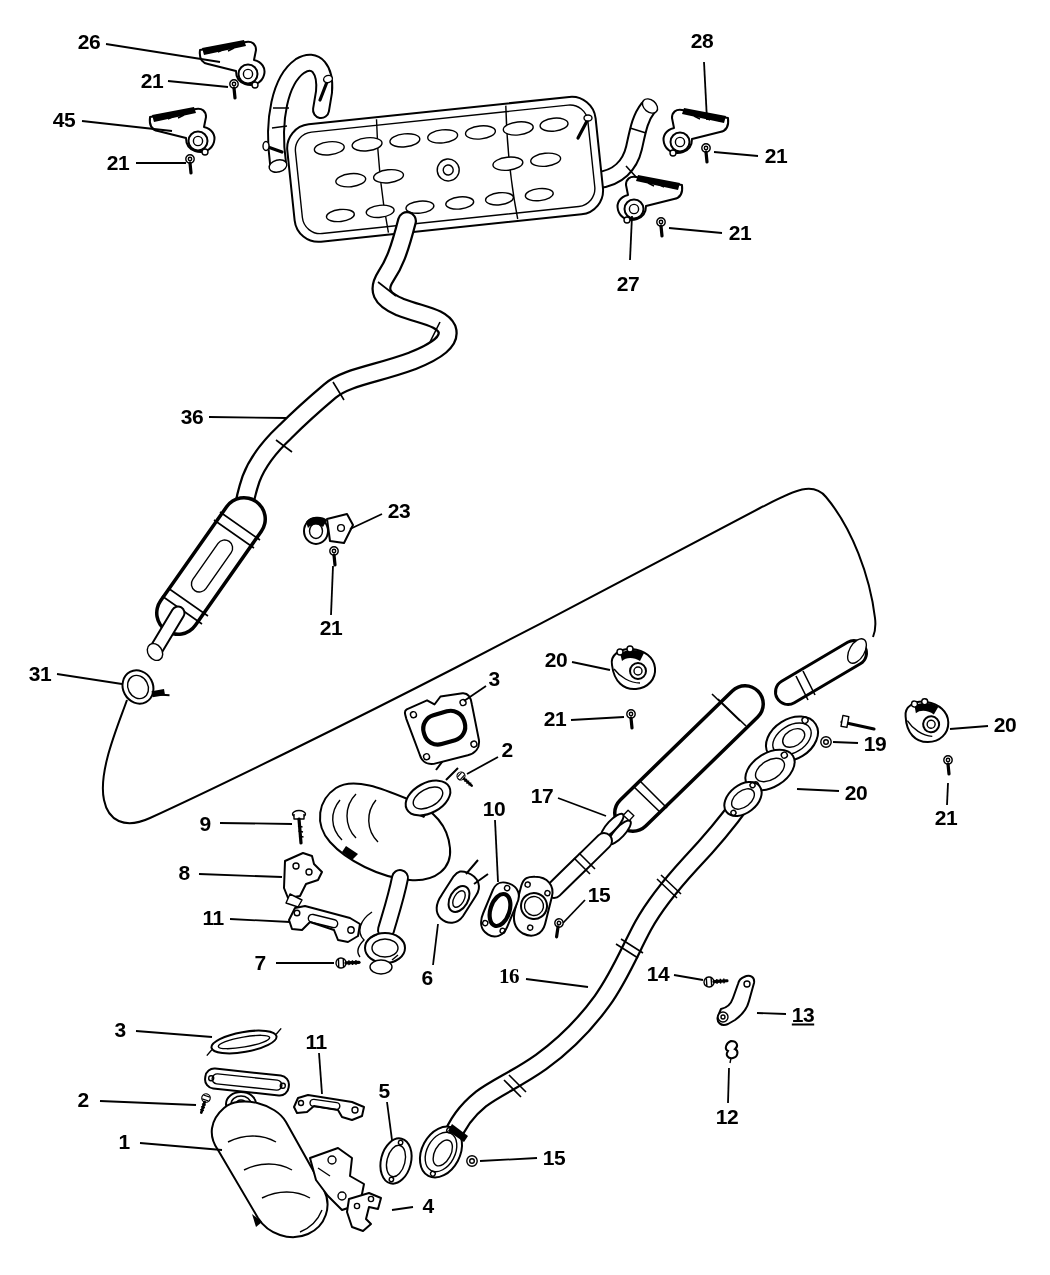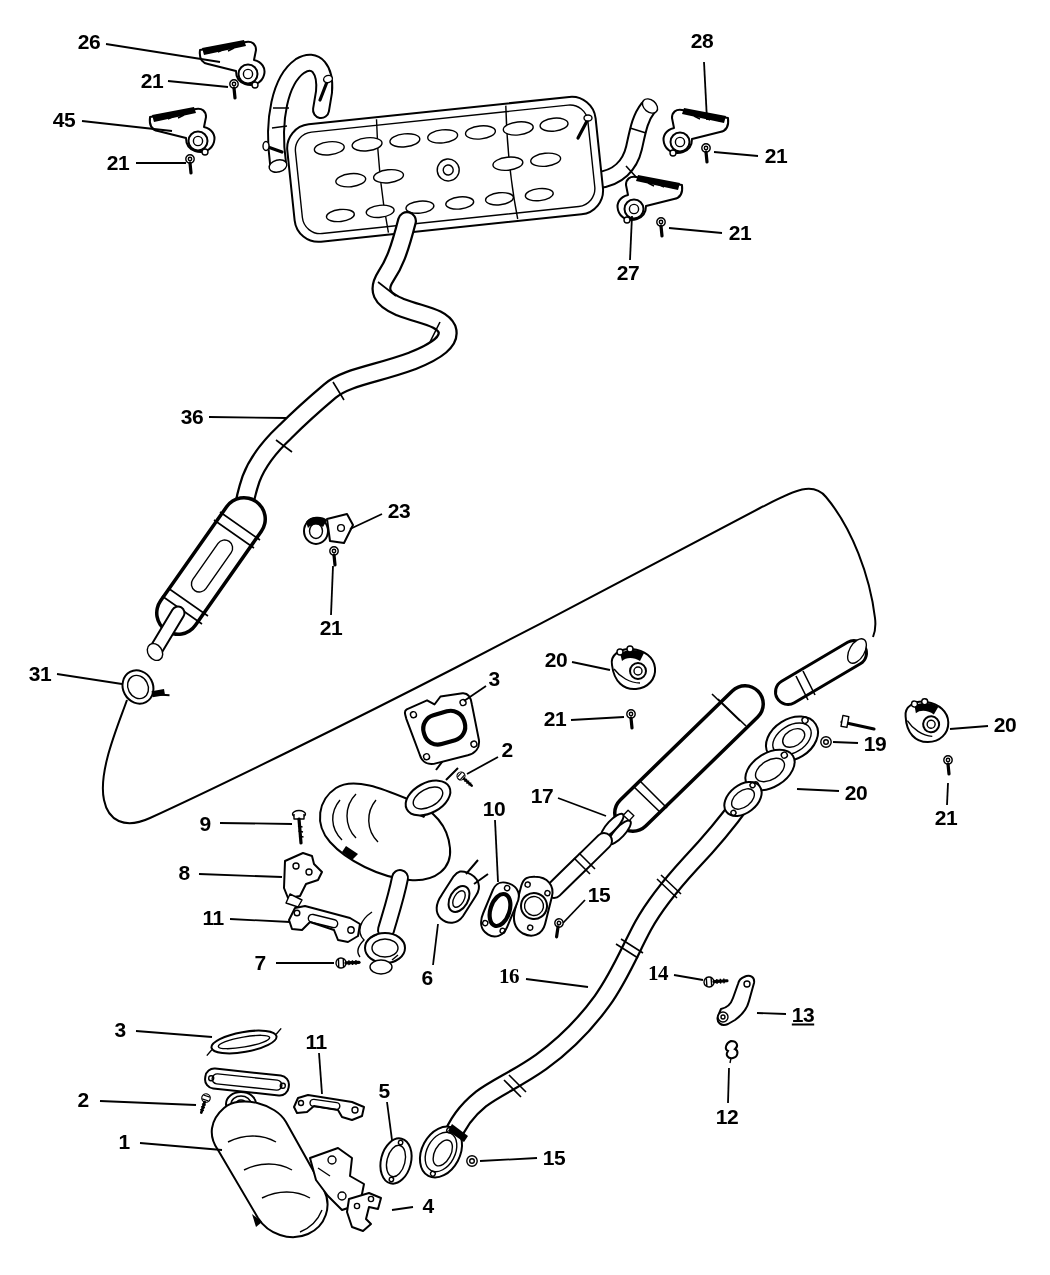--- a/index.html
+++ b/index.html
@@ -424,21 +424,21 @@
         <line x1="413" y1="1207" x2="392" y2="1210" class="leader"></line>
       </g>
 </svg>
 <div class="callout" style="left: 89px; top: 41px;">26</div>
     <div class="callout" style="left: 152px; top: 80px;">21</div>
     <div class="callout" style="left: 64px; top: 119px;">45</div>
     <div class="callout" style="left: 118px; top: 162px;">21</div>
     <div class="callout" style="left: 702px; top: 40px;">28</div>
     <div class="callout" style="left: 776px; top: 155px;">21</div>
     <div class="callout" style="left: 740px; top: 232px;">21</div>
-    <div class="callout" style="left: 628px; top: 272px; text-align: right;">27</div>
+    <div class="callout" style="left: 628px; top: 283px; text-align: right;">27</div>
     <div class="callout" style="left: 192px; top: 416px;">36</div>
     <div class="callout" style="left: 399px; top: 510px;">23</div>
     <div class="callout" style="left: 331px; top: 627px;">21</div>
     <div class="callout" style="left: 40px; top: 673px;">31</div>
     <div class="callout" style="left: 556px; top: 659px;">20</div>
     <div class="callout" style="left: 494px; top: 678px;">3</div>
     <div class="callout" style="left: 555px; top: 718px;">21</div>
     <div class="callout" style="left: 507px; top: 749px;">2</div>
     <div class="callout" style="left: 875px; top: 743px;">19</div>
     <div class="callout" style="left: 1005px; top: 724px;">20</div>
@@ -446,21 +446,21 @@
     <div class="callout" style="left: 542px; top: 795px; text-align: center;">17</div>
     <div class="callout" style="left: 856px; top: 792px;">20</div>
     <div class="callout" style="left: 205px; top: 823px;">9</div>
     <div class="callout" style="left: 494px; top: 808px;">10</div>
     <div class="callout" style="left: 184px; top: 872px;">8</div>
     <div class="callout" style="left: 599px; top: 894px;">15</div>
     <div class="callout" style="left: 213px; top: 917px;">11</div>
     <div class="callout" style="left: 260px; top: 962px;">7</div>
     <div class="callout" style="left: 427px; top: 977px;">6</div>
     <div class="callout" style="left: 509px; top: 976px; font-family: Liberation Serif, serif;">16</div>
-    <div class="callout" style="left: 658px; top: 973px; font-family: Liberation Serif, serif;">14</div>
+    <div class="callout" style="left: 658px; top: 973px;">14</div>
     <div class="callout" style="left: 803px; top: 1014px; text-decoration: underline;">13</div>
     <div class="callout" style="left: 727px; top: 1116px;">12</div>
     <div class="callout" style="left: 120px; top: 1029px;">3</div>
     <div class="callout" style="left: 316px; top: 1041px;">11</div>
     <div class="callout" style="left: 83px; top: 1099px;">2</div>
     <div class="callout" style="left: 384px; top: 1090px;">5</div>
     <div class="callout" style="left: 124px; top: 1141px;">1</div>
     <div class="callout" style="left: 554px; top: 1157px;">15</div>
     <div class="callout" style="left: 428px; top: 1205px;">4</div>
   </div>

